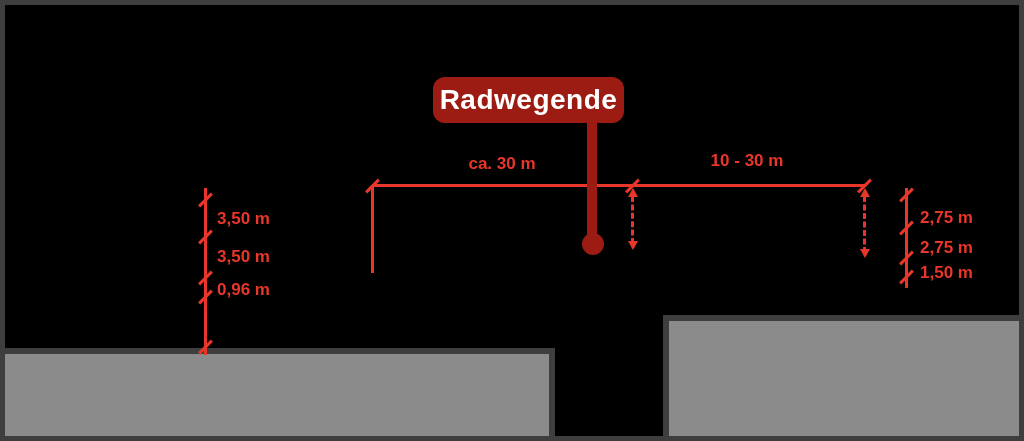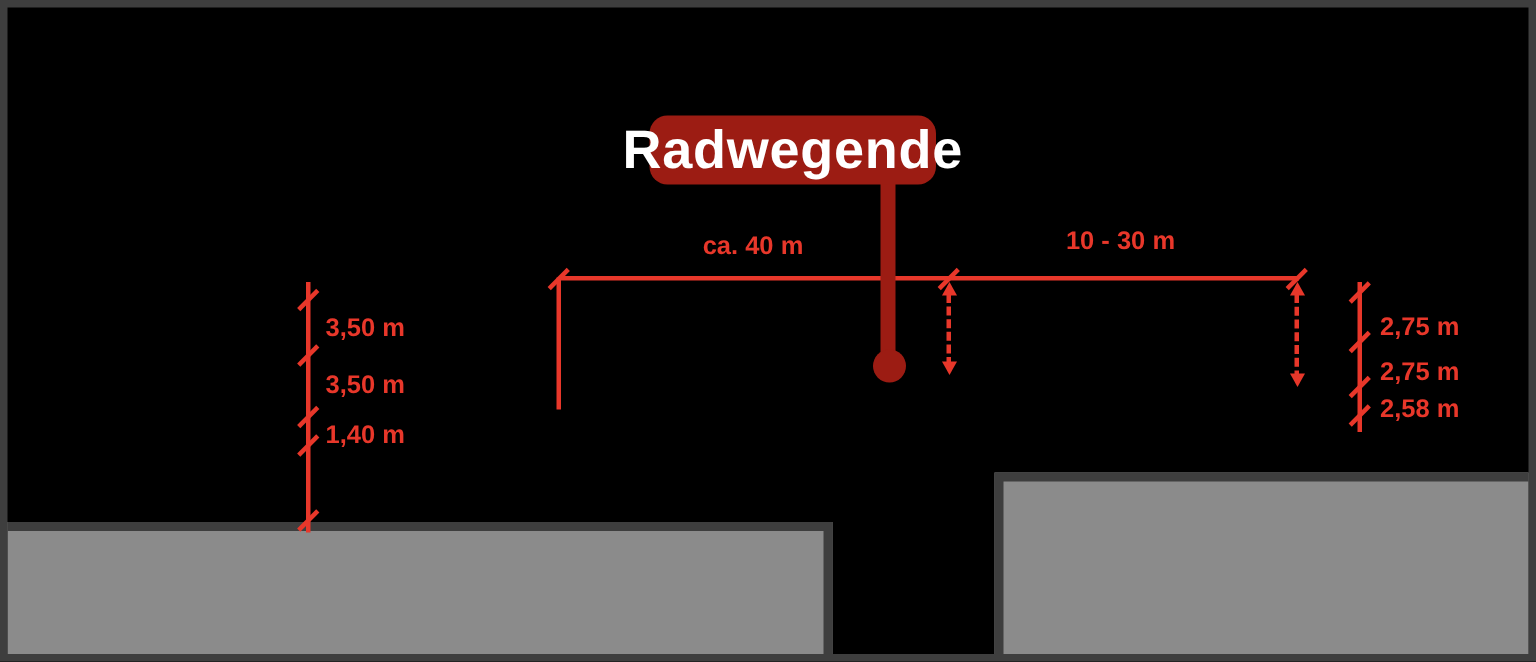--- a/index.html
+++ b/index.html
@@ -32,21 +32,21 @@
   .block.right { left: 658px; top: 310px; width: 372px; height: 137px; }
 
   .sign {
     position: absolute;
     left: 428px; top: 72px;
     width: 191px; height: 46px;
     background: var(--sign_red);
     border-radius: 12px;
     display: flex; align-items: center; justify-content: center;
     color: var(--sign_text);
-    font-size: 36px; font-weight: bold;
+    font-size: 28px; font-weight: bold;
     letter-spacing: 0.5px;
     z-index: 5;
   }
   .post {
     position: absolute;
     left: 582px; top: 116px;
     width: 10px; height: 115px;
     background: var(--sign_red);
     z-index: 4;
   }
@@ -107,46 +107,46 @@
   <div class="block right"></div>
 
   <div class="redline vleft"></div>
   <div class="tick" style="left:199px; top:186px;"></div>
   <div class="tick" style="left:199px; top:223px;"></div>
   <div class="tick" style="left:199px; top:264px;"></div>
   <div class="tick" style="left:199px; top:283px;"></div>
   <div class="tick" style="left:199px; top:333px;"></div>
   <div class="dimlabel" style="left:212px; top:204px;">3,50 m</div>
   <div class="dimlabel" style="left:212px; top:242px;">3,50 m</div>
-  <div class="dimlabel" style="left:212px; top:275px;">1,40 m</div>
+  <div class="dimlabel" style="left:212px; top:275px;">0,96 m</div>
 
   <div class="redline hline"></div>
   <div class="redline vdrop"></div>
   <div class="tick" style="left:366px; top:172px;"></div>
   <div class="tick" style="left:626px; top:172px;"></div>
   <div class="tick" style="left:858px; top:172px;"></div>
-  <div class="dimlabel centered" style="left:437px; top:149px;">ca. 40 m</div>
+  <div class="dimlabel centered" style="left:437px; top:149px;">ca. 30 m</div>
   <div class="dimlabel centered" style="left:682px; top:146px;">10 - 30 m</div>
 
   <div class="dashline dash-mid"></div>
   <div class="arrow up" style="left:623px; top:183px;"></div>
   <div class="arrow down" style="left:623px; top:236px;"></div>
 
   <div class="dashline dash-right"></div>
   <div class="arrow up" style="left:855px; top:183px;"></div>
   <div class="arrow down" style="left:855px; top:244px;"></div>
 
   <div class="redline vright"></div>
   <div class="tick" style="left:900px; top:181px;"></div>
   <div class="tick" style="left:900px; top:214px;"></div>
   <div class="tick" style="left:900px; top:244px;"></div>
   <div class="tick" style="left:900px; top:263px;"></div>
   <div class="dimlabel" style="left:915px; top:203px;">2,75 m</div>
   <div class="dimlabel" style="left:915px; top:233px;">2,75 m</div>
-  <div class="dimlabel" style="left:915px; top:258px;">2,58 m</div>
+  <div class="dimlabel" style="left:915px; top:258px;">1,50 m</div>
 
   <div class="post"></div>
   <div class="post-dot"></div>
   <div class="sign">
     <span>Radwegende</span>
   </div>
 
 </div>
 
 </body></html>

